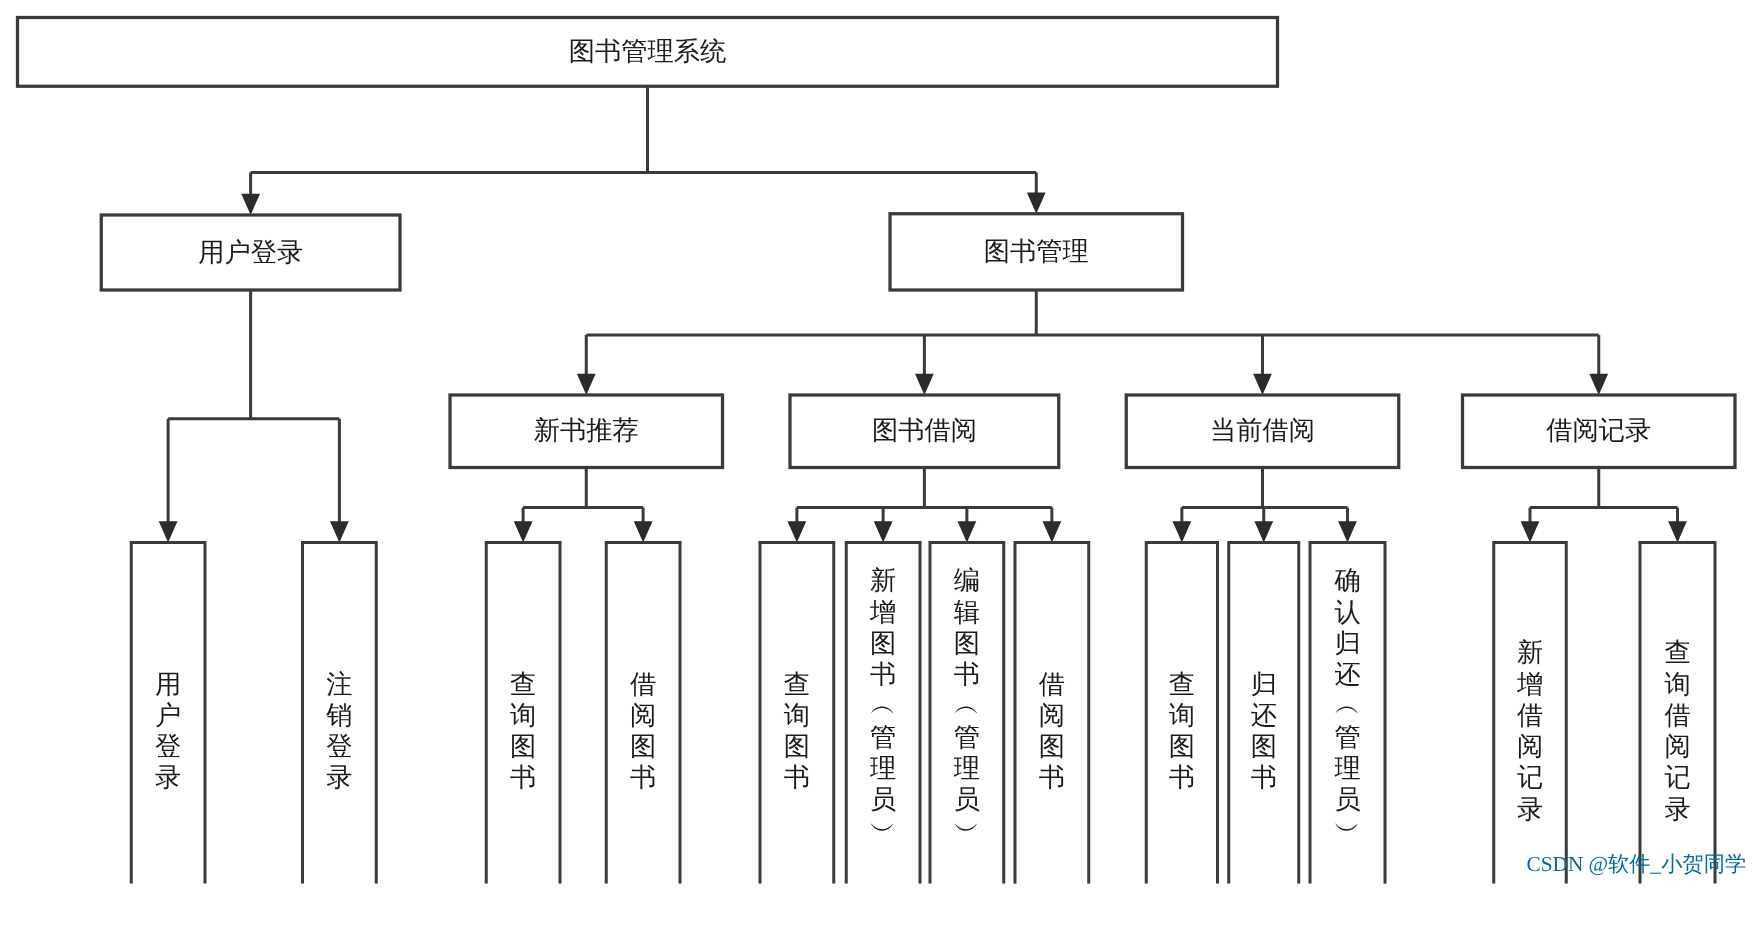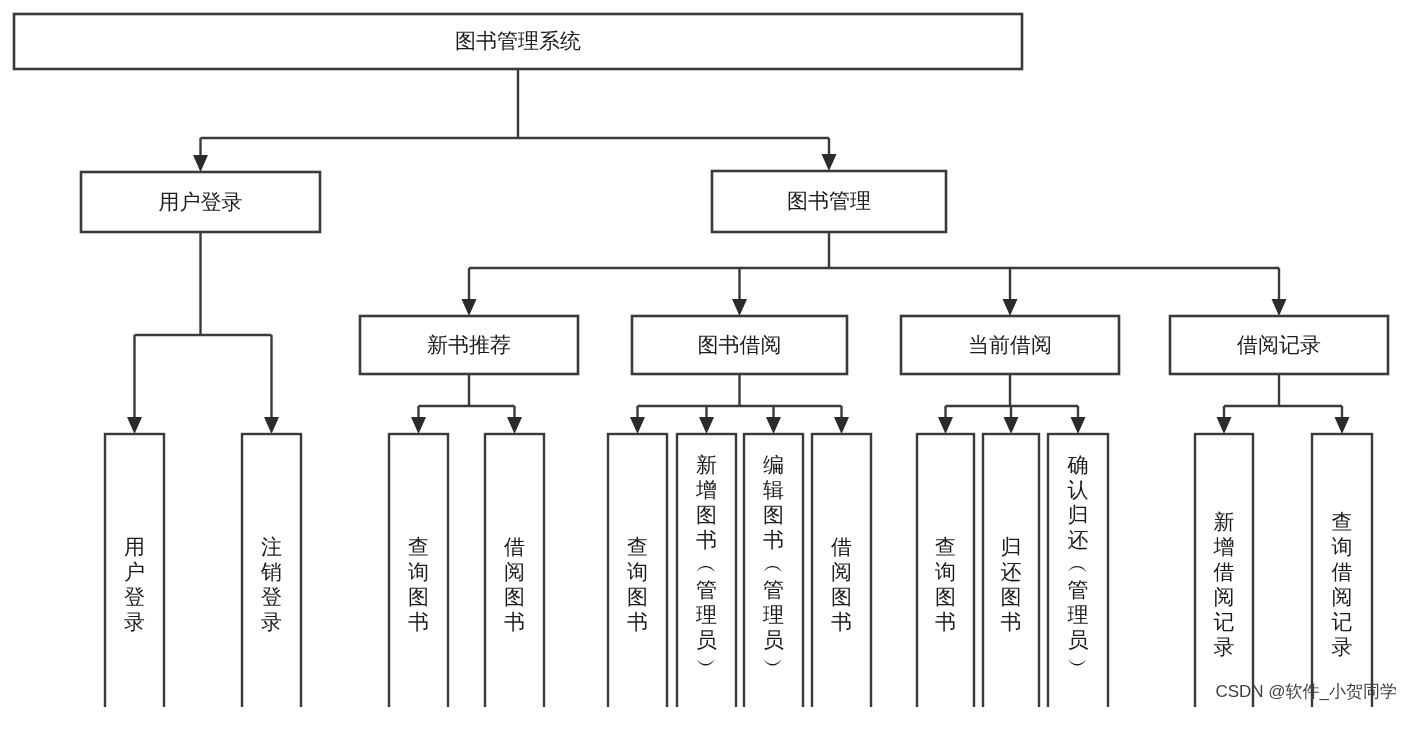--- a/index.html
+++ b/index.html
@@ -53,23 +53,23 @@
   .vertical-char {
     fill: #1b1b1b;
     font-family: "Liberation Sans", "DejaVu Sans", sans-serif;
     font-size: 21px;
     text-anchor: middle;
   }
   .watermark-text {
     position: absolute;
     right: 8px;
     bottom: 4px;
-    color: #404040;
+    color: #0369a1;
     font-size: 17px;
-    font-family: Liberation Sans, sans-serif;
+    font-family: Liberation Serif, serif;
     white-space: nowrap;
     user-select: none;
   }
 </style>
 </head>
 <body>
 
 <div id="diagram-root">
   <svg class="diagram-canvas" viewBox="0 0 1405 747">
     <g id="connector-layer">

